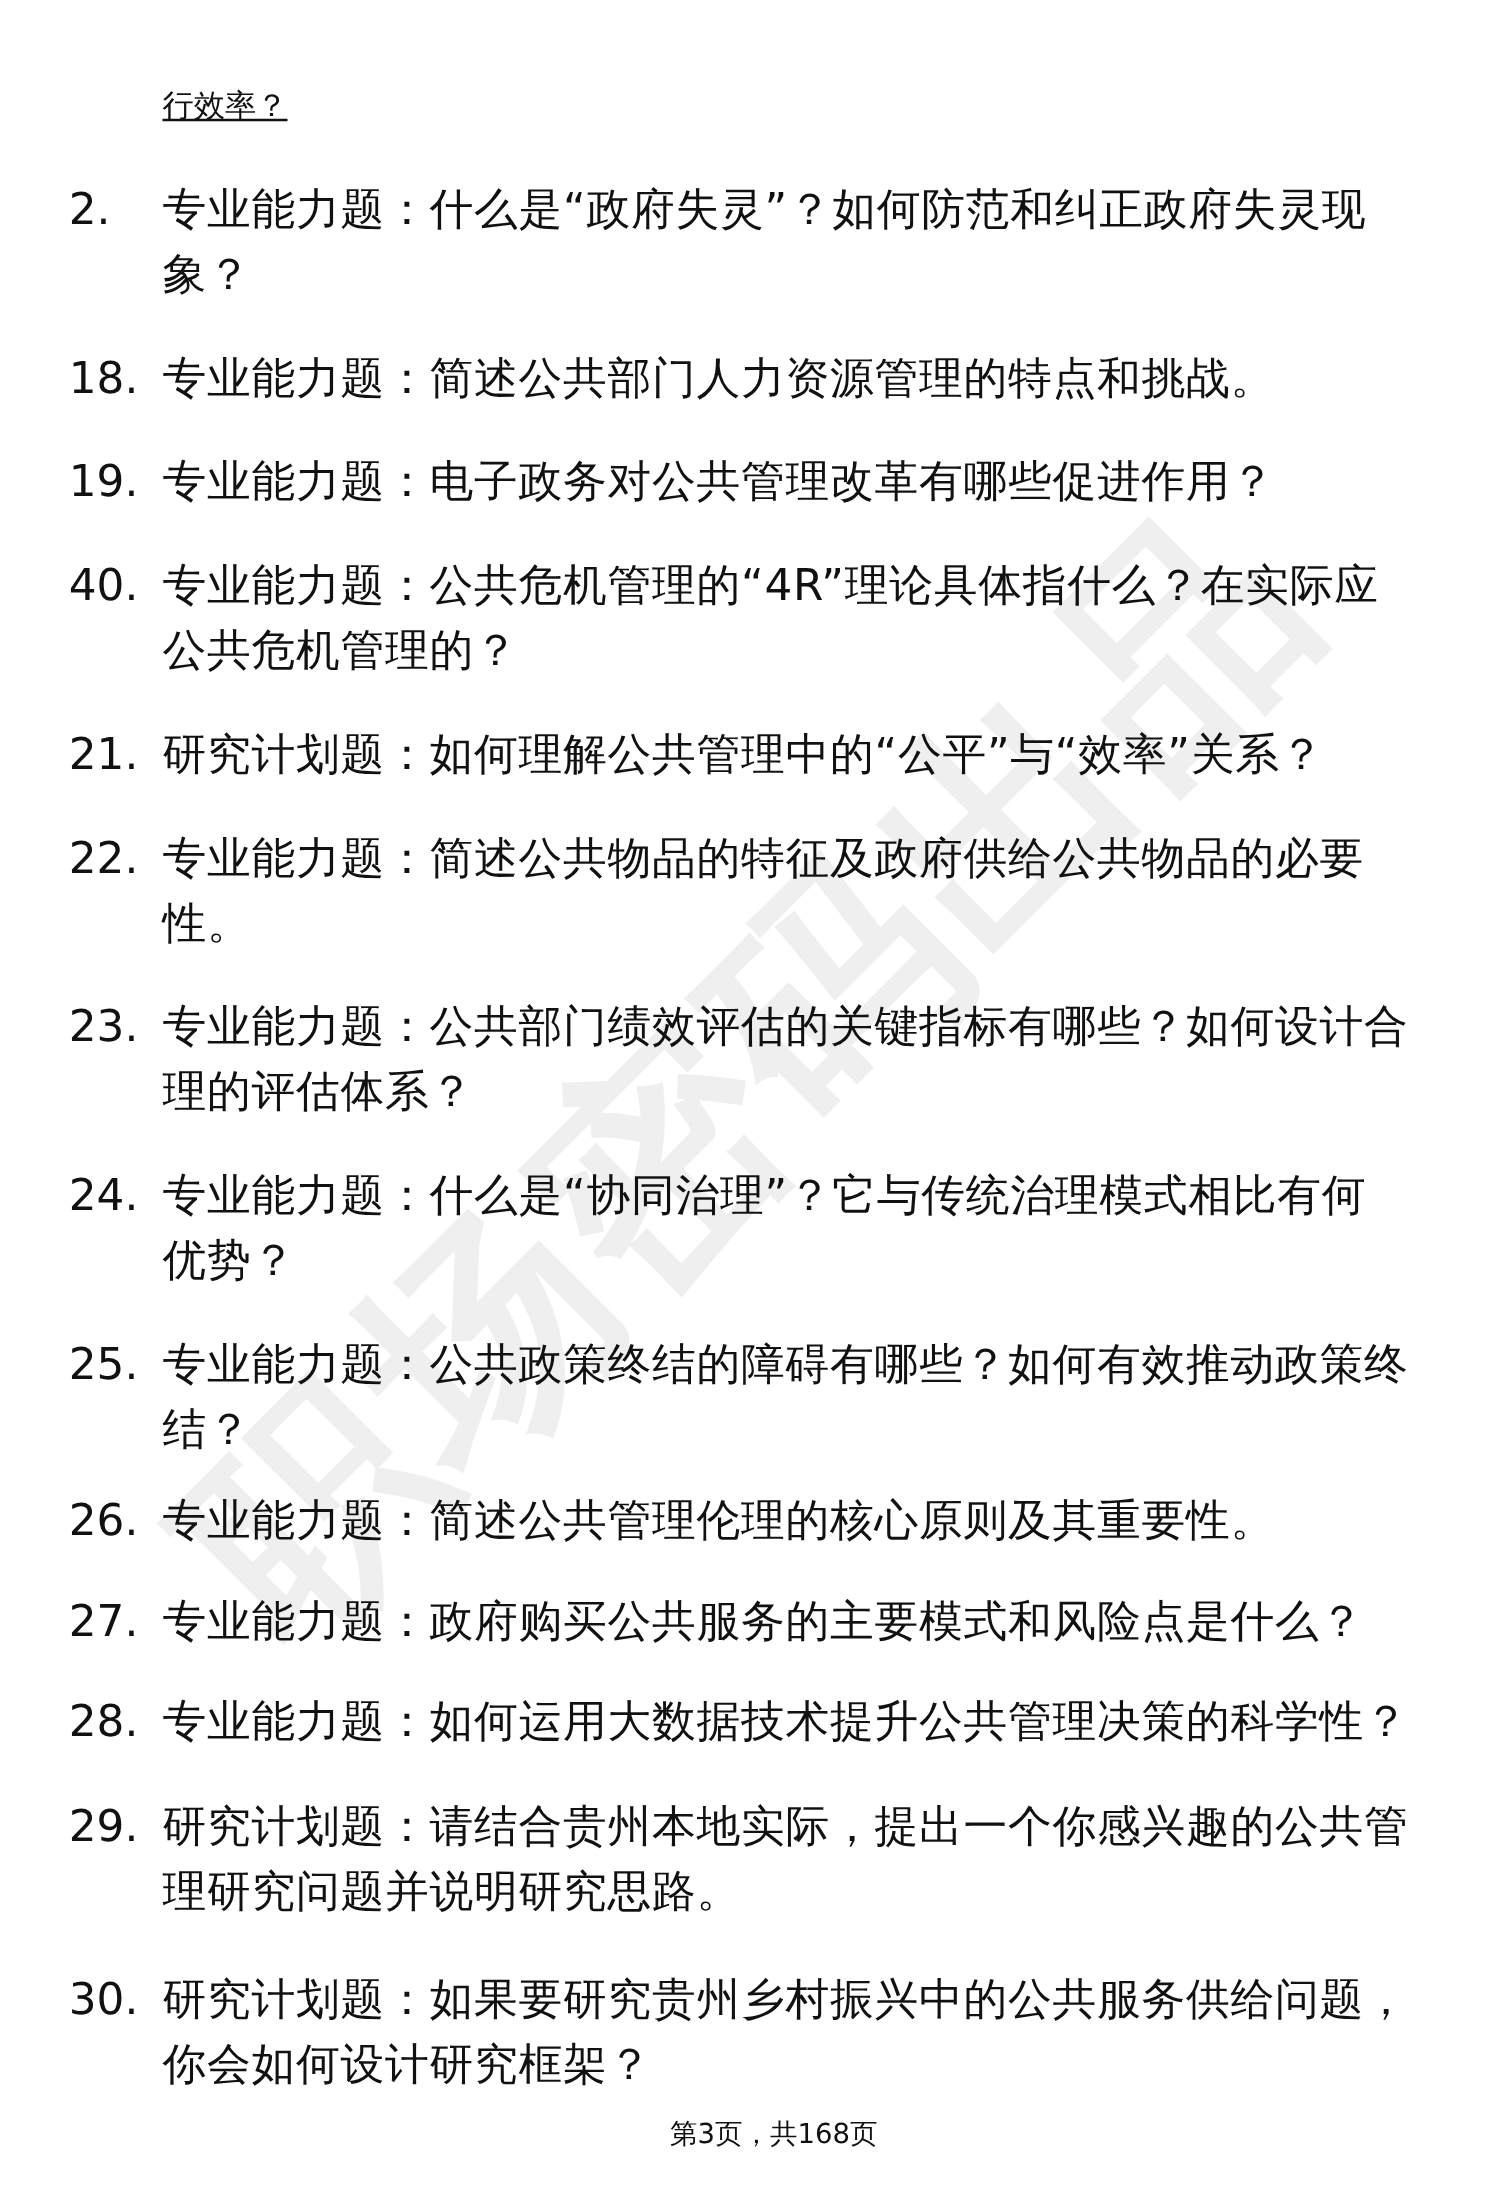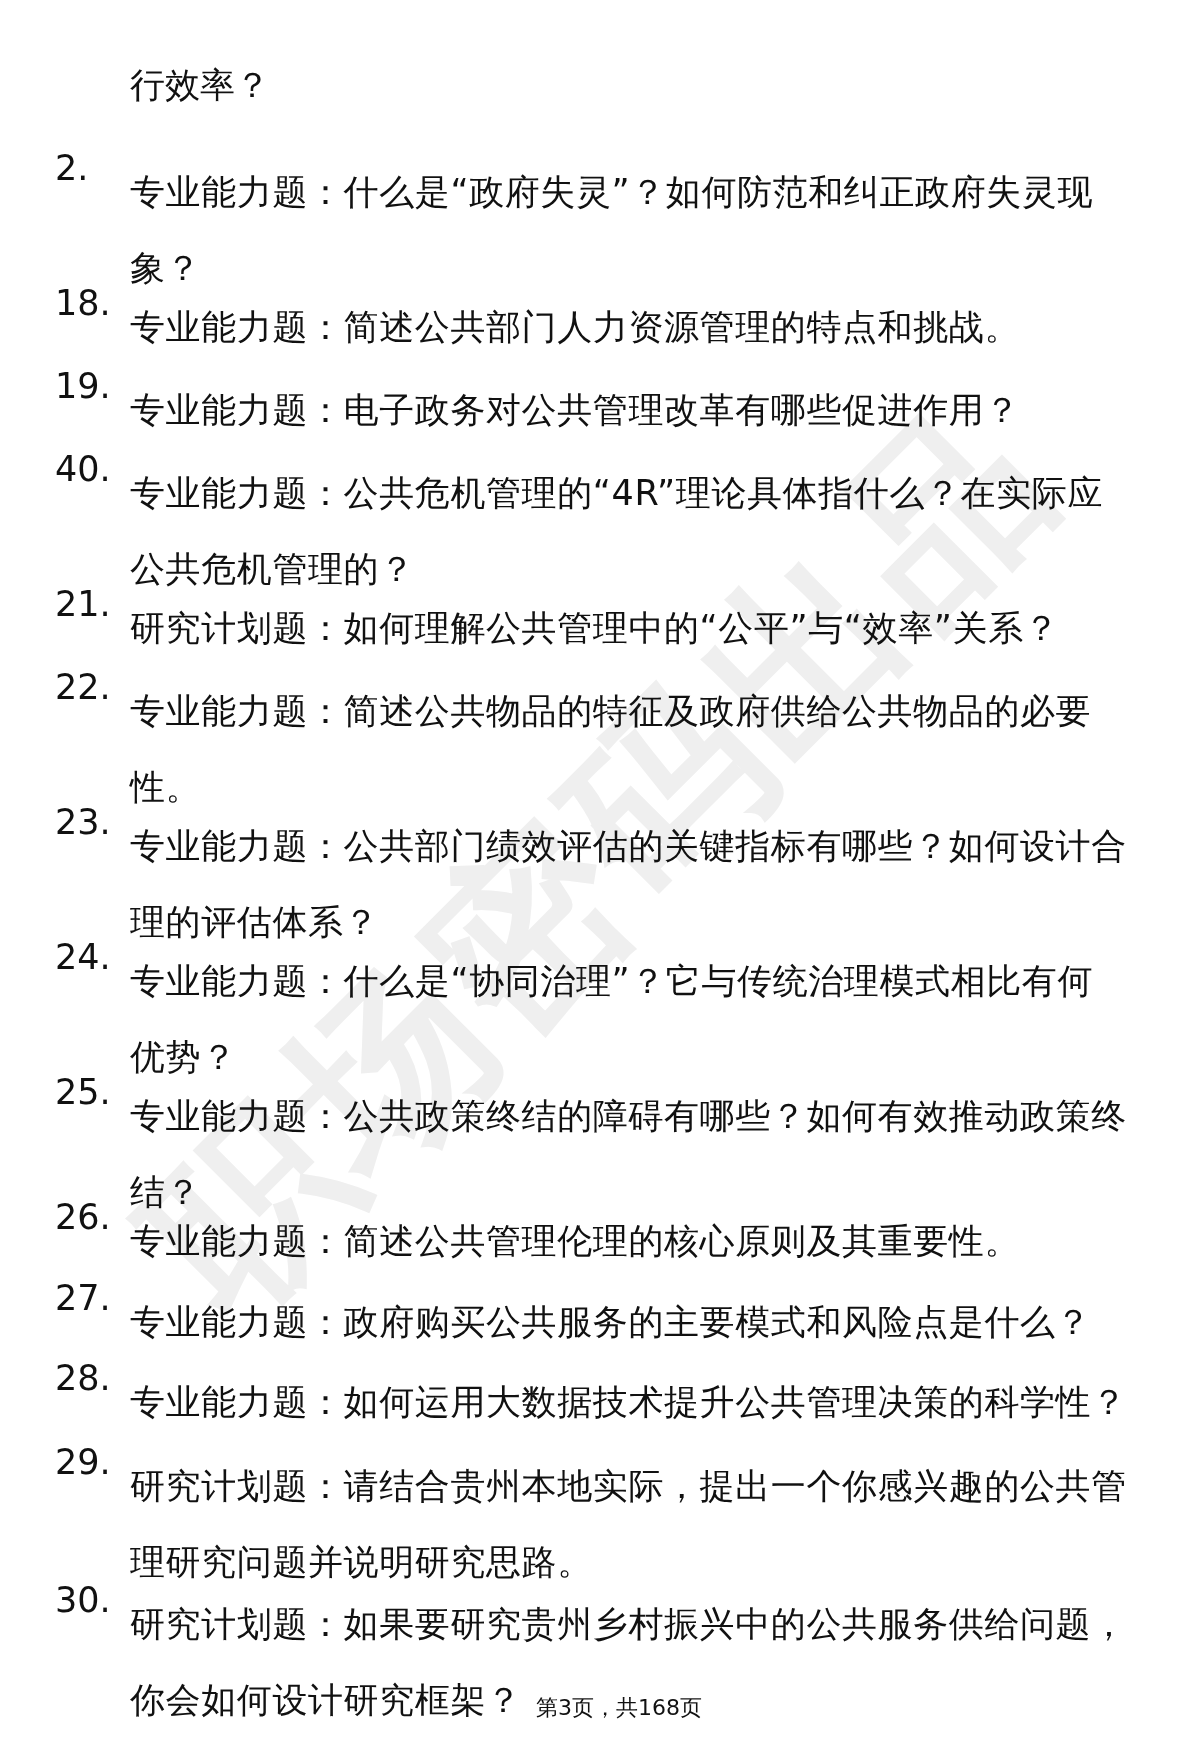--- a/index.html
+++ b/index.html
@@ -33,23 +33,24 @@
     position: absolute;
     left: 0;
     top: 0;
     width: 1200px;
     height: 1755px;
     z-index: 1;
   }
   .cont-line {
     position: absolute;
     left: 130px;
-    font-size: 35px;
+    font-size: 25px;
     line-height: 52px;
     white-space: nowrap;
+    text-decoration: underline;
   }
   .item {
     position: absolute;
     left: 0;
     width: 1200px;
   }
   .item-num {
     position: absolute;
     left: 55px;
     top: 0;
@@ -62,21 +63,20 @@
     left: 130px;
     top: 0;
     width: 1040px;
   }
   .item-line {
     display: block;
     font-size: 35px;
     line-height: 52px;
     white-space: nowrap;
     letter-spacing: 0.6px;
-    margin-top: 24px;
   }
   .footer {
     position: absolute;
     left: 0;
     width: 1200px;
     top: 1688px;
     text-align: center;
     font-size: 22px;
     line-height: 40px;
     padding-left: 38px;

